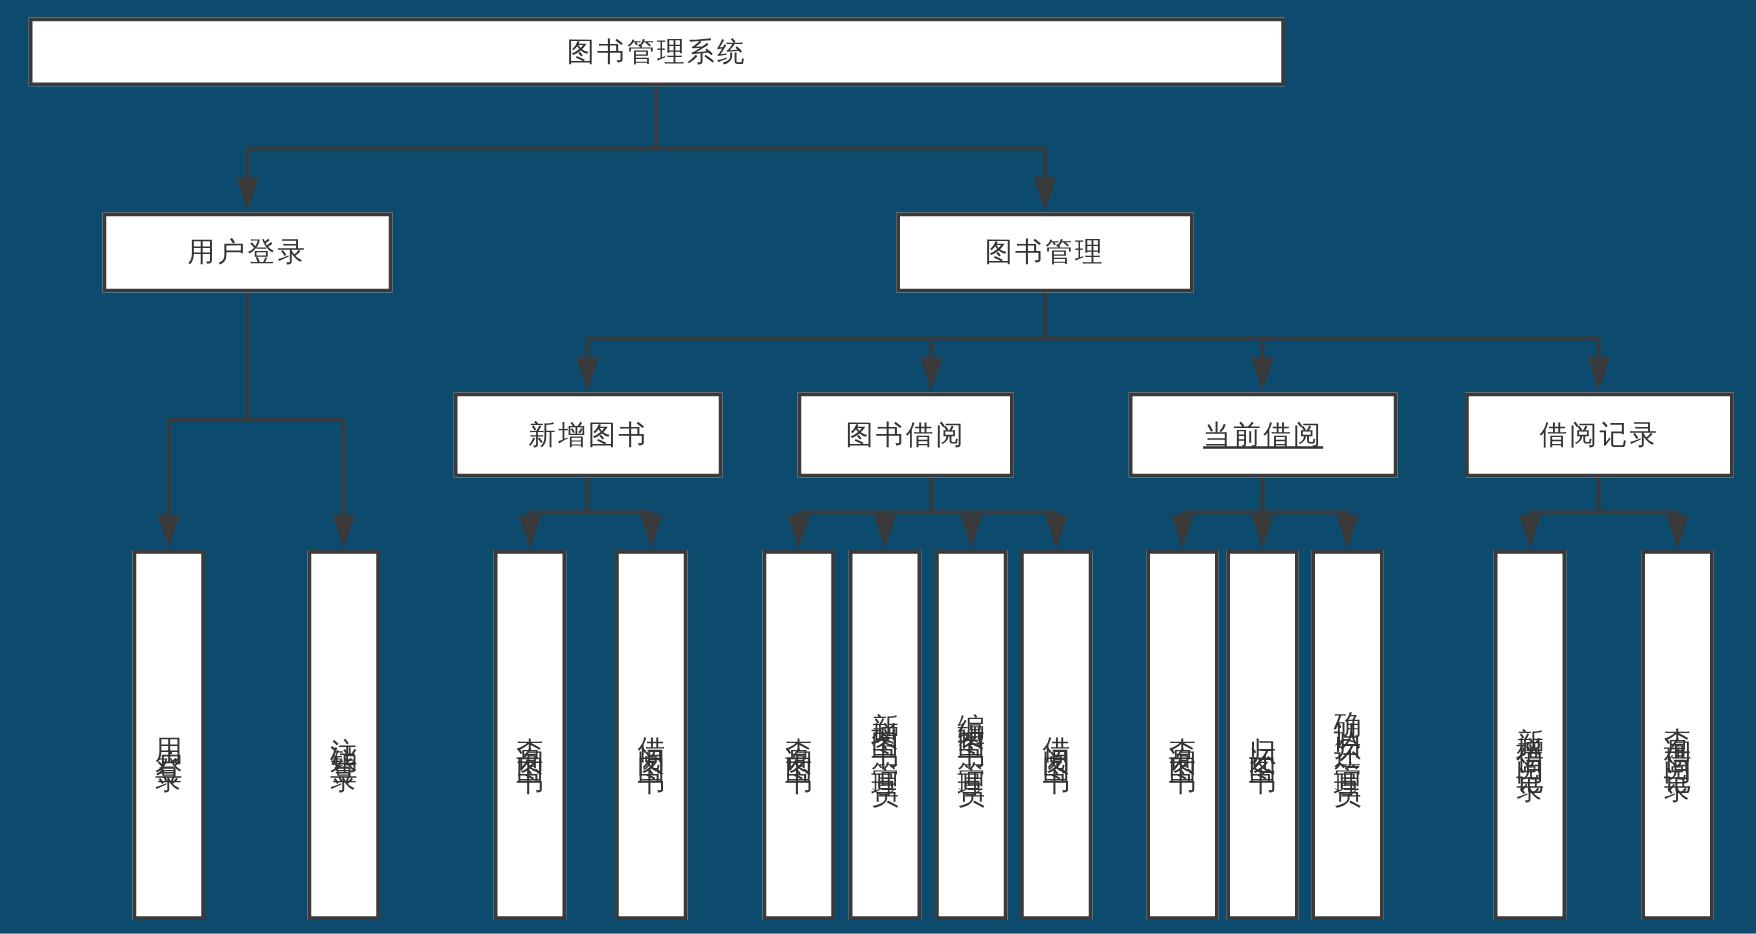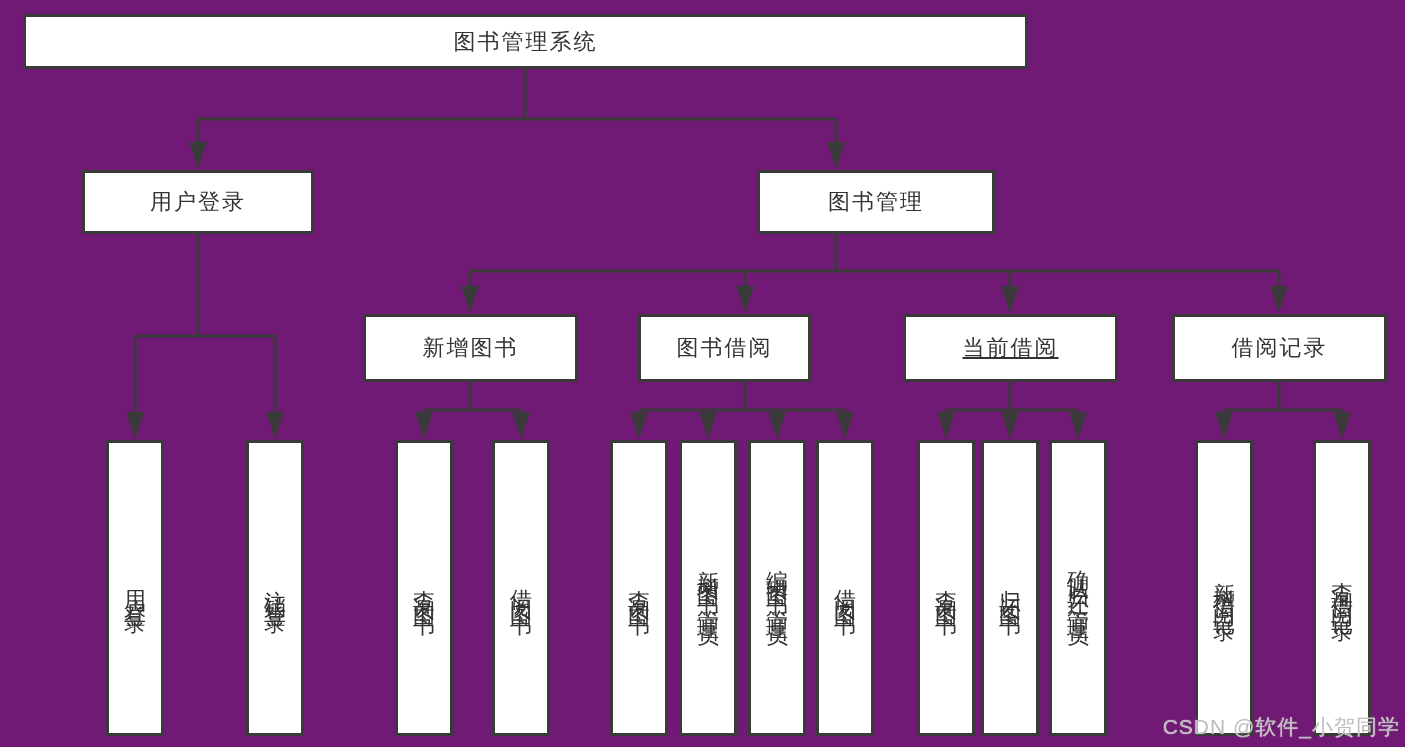--- a/index.html
+++ b/index.html
@@ -1,19 +1,19 @@
 <!DOCTYPE html>
 <html><head>
 <meta charset="utf-8">
 <style>
   html,body{margin:0;padding:0;background:#ffffff;}
   .stage{
     position:relative;
     width:1405px;height:747px;
-    background:#701a75;
+    background:#0c4a6e;
     font-family:"Liberation Sans","DejaVu Sans",sans-serif;
     overflow:hidden;
   }
   .connectors{position:absolute;left:0;top:0;z-index:1;}
   .box{
     position:absolute;
     box-sizing:border-box;
     background:#ffffff;
     border:3px solid #3a3a3a;
     display:flex;align-items:center;justify-content:center;
@@ -74,21 +74,21 @@
       <polygon points="1010,439 1001,412 1019,412"></polygon>
       <polygon points="1078,439 1069,412 1087,412"></polygon>
       <polygon points="1224,439 1215,412 1233,412"></polygon>
       <polygon points="1342,439 1333,412 1351,412"></polygon>
     </g>
   </svg>
 
   <div class="box h-label" style="left:23px;top:14px;width:1005px;height:55px;">图书管理系统</div>
 
   <div class="box h-label" style="left:82px;top:170px;width:232px;height:64px;">用户登录</div>
-  <div class="box h-label" style="left:717px;top:170px;width:238px;height:64px;margin-left:40px;">图书管理</div>
+  <div class="box h-label" style="left:717px;top:170px;width:238px;height:64px;">图书管理</div>
 
   <div class="box h-label" style="left:363px;top:314px;width:215px;height:68px;">新增图书</div>
   <div class="box h-label" style="left:638px;top:314px;width:173px;height:68px;">图书借阅</div>
   <div class="box h-label" style="left:903px;top:314px;width:215px;height:68px;text-decoration:underline;">当前借阅</div>
   <div class="box h-label" style="left:1172px;top:314px;width:215px;height:68px;">借阅记录</div>
 
   <div class="box v-label" style="left:106px;top:440px;width:58px;height:296px;">用户登录</div>
   <div class="box v-label" style="left:246px;top:440px;width:58px;height:296px;">注销登录</div>
 
   <div class="box v-label" style="left:395px;top:440px;width:58px;height:296px;">查询图书</div>
@@ -99,15 +99,14 @@
   <div class="box v-label" style="left:748px;top:440px;width:58px;height:296px;">编辑图书（管理员）</div>
   <div class="box v-label" style="left:816px;top:440px;width:58px;height:296px;">借阅图书</div>
 
   <div class="box v-label" style="left:917px;top:440px;width:58px;height:296px;">查询图书</div>
   <div class="box v-label" style="left:981px;top:440px;width:58px;height:296px;">归还图书</div>
   <div class="box v-label" style="left:1049px;top:440px;width:58px;height:296px;">确认归还（管理员）</div>
 
   <div class="box v-label" style="left:1195px;top:440px;width:58px;height:296px;">新增借阅记录</div>
   <div class="box v-label" style="left:1313px;top:440px;width:58px;height:296px;">查询借阅记录</div>
 
-  <div class="watermark">CSDN @软件_小贺同学</div>
 
 </div>
 
 </body></html>

